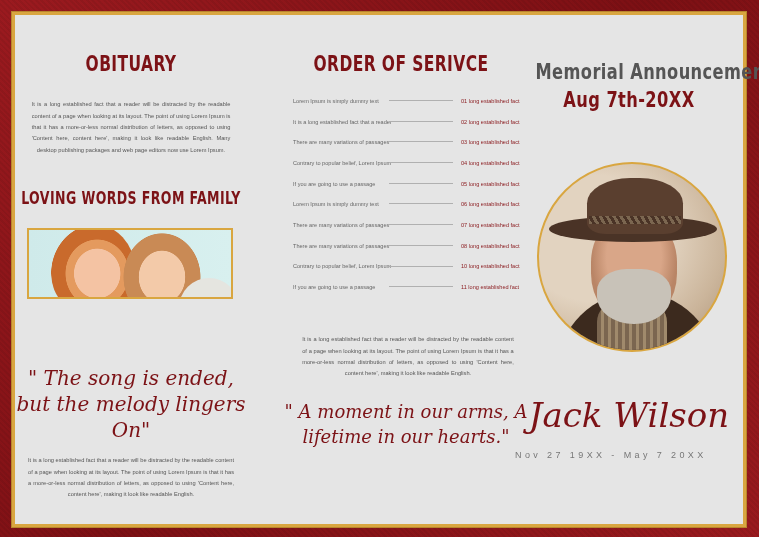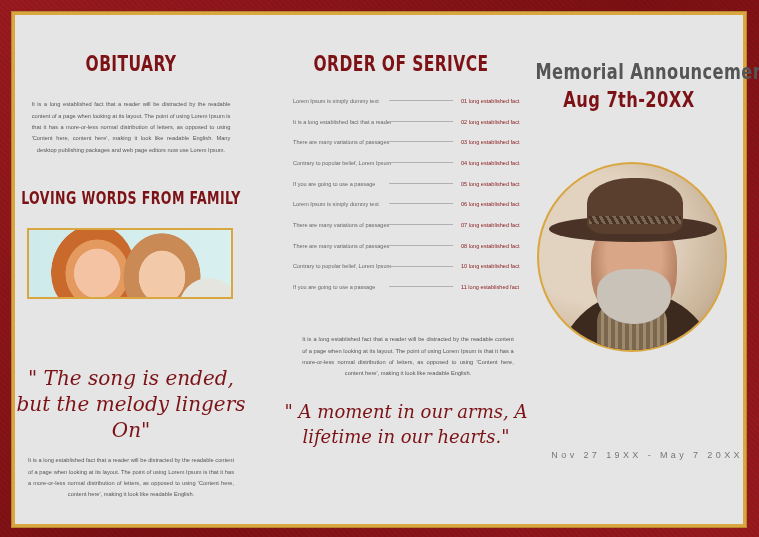--- a/index.html
+++ b/index.html
@@ -77,21 +77,21 @@
   .pt-body { position: absolute; left: 18px; top: 128px; width: 160px; height: 80px; border-radius: 80px 80px 0 0; background: #3c2a1e; }
   .pt-shirt { position: absolute; left: 58px; top: 138px; width: 70px; height: 60px; background: repeating-linear-gradient(90deg, #7b6650 0 4px, #a08a6c 4px 7px); border-radius: 20px 20px 0 0; }
   .pt-face { position: absolute; left: 52px; top: 50px; width: 86px; height: 108px; border-radius: 45%; background: radial-gradient(ellipse at 50% 40%, #d9a688 0 45%, #b98566 70%); }
   .pt-beard { position: absolute; left: 58px; top: 105px; width: 74px; height: 55px; border-radius: 40% 40% 50% 50%; background: #c8c2b8; }
   .pt-hat-brim { position: absolute; left: 10px; top: 52px; width: 168px; height: 26px; border-radius: 50%; background: #4a3326; }
   .pt-hat-top { position: absolute; left: 48px; top: 14px; width: 96px; height: 56px; border-radius: 45% 45% 20% 20%; background: #5a3f2f; }
   .pt-band { position: absolute; left: 50px; top: 52px; width: 92px; height: 8px; background: repeating-linear-gradient(60deg, #7b6650 0 3px, #4a3326 3px 6px); }
 
   .name { position: absolute; top: 380px; left: -10px; right: -10px; font-size: 34px; color: #7c1216; }
   .dates {
-    position: absolute; top: 435px; left: 0; right: 0; text-align: right;
+    position: absolute; top: 435px; left: 0; right: 0; text-align: left;
     font-family: "Liberation Sans", sans-serif; font-size: 9px; letter-spacing: 3.4px; color: #777;
   }
 </style>
 </head>
 <body>
 
 <div class="page">
 
   <div class="col col-left">
     <h2 class="heading h-obit">OBITUARY</h2>
@@ -169,16 +169,17 @@
     <h2 class="heading memo-date">Aug 7th-20XX</h2>
     <div class="portrait">
       <div class="pt-body"></div>
       <div class="pt-shirt"></div>
       <div class="pt-face"></div>
       <div class="pt-beard"></div>
       <div class="pt-hat-brim"></div>
       <div class="pt-hat-top"></div>
       <div class="pt-band"></div>
     </div>
+    <p class="script name">Jack Wilson</p>
     <div class="dates">Nov 27 19XX - May 7 20XX</div>
   </div>
 
 </div>
 
 </body></html>

